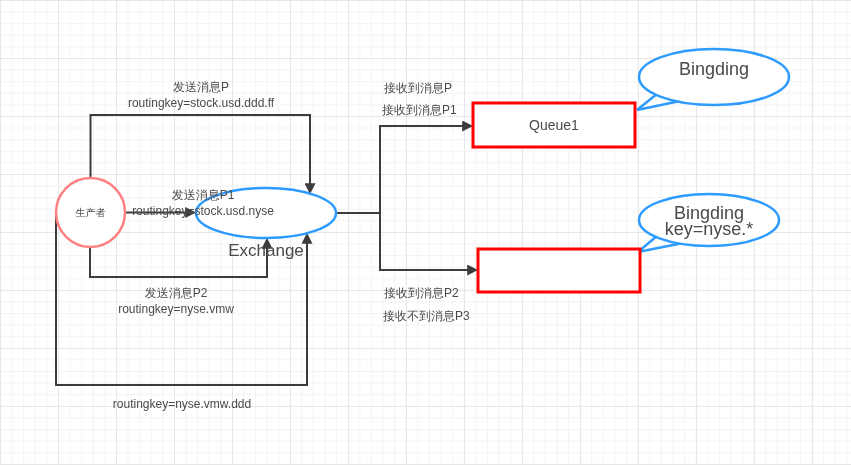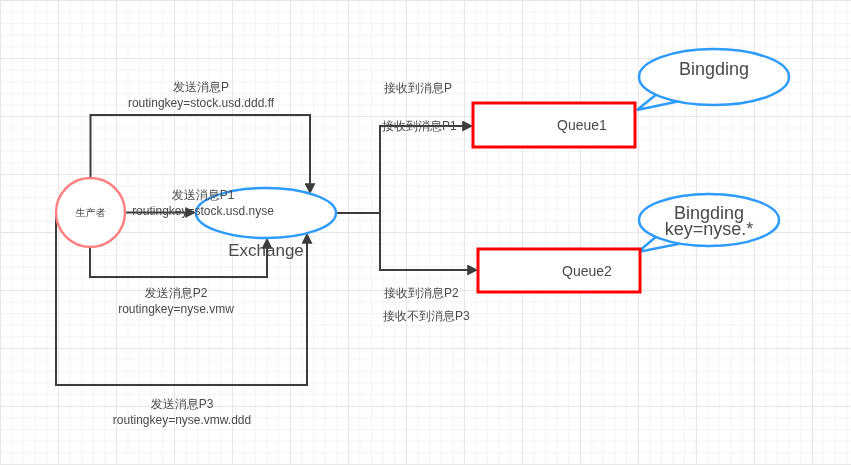--- a/index.html
+++ b/index.html
@@ -24,21 +24,21 @@
   .arrowhead{fill:var(--line);}
   .producer{fill:var(--shape_fill);stroke:var(--producer_border);stroke-width:2.5;}
   .exchange{fill:var(--shape_fill);stroke:var(--exchange_border);stroke-width:2.5;}
   .queue{fill:var(--shape_fill);stroke:var(--queue_border);stroke-width:3;}
   .bubble{fill:var(--shape_fill);stroke:var(--bubble_border);stroke-width:2.5;}
   .lbl{position:absolute;color:var(--text);font-size:12px;line-height:16px;white-space:nowrap;}
   .lbl.center{transform:translateX(-50%);text-align:center;}
   .nodelbl{position:absolute;display:flex;align-items:center;justify-content:center;
            color:var(--text);white-space:nowrap;}
   .node-exchange-lbl{font-size:17px;}
-  .node-queue-lbl{font-size:14px;padding-left:28px;}
+  .node-queue-lbl{font-size:14px;}
   .node-producer-lbl{font-size:10px;}
   .bubblelbl{position:absolute;color:var(--text);font-size:18px;line-height:16px;
              text-align:center;}
 </style>
 </head>
 <body>
 
 <div id="canvas">
 
   <svg width="851" height="465" viewBox="0 0 851 465">
@@ -63,21 +63,20 @@
     <ellipse class="exchange" cx="266" cy="213" rx="70" ry="25"></ellipse>
     <rect class="queue" x="473" y="103" width="162" height="44"></rect>
     <rect class="queue" x="478" y="249" width="162" height="43"></rect>
     <ellipse class="bubble" cx="714" cy="77" rx="75" ry="28"></ellipse>
     <ellipse class="bubble" cx="709" cy="220" rx="70" ry="26"></ellipse>
   </svg>
 
   <div class="nodelbl node-producer-lbl" style="left:56px;top:178px;width:69px;height:69px;">生产者</div>
   <div class="nodelbl node-exchange-lbl" style="left:196px;top:188px;width:140px;height:50px;margin-top:38px;">Exchange</div>
   <div class="nodelbl node-queue-lbl" style="left:473px;top:103px;width:162px;height:44px;">Queue1</div>
-  <div class="nodelbl node-queue-lbl" style="left:478px;top:249px;width:162px;height:43px;">Queue2</div>
 
   <div class="bubblelbl" style="left:639px;top:61px;width:150px;">
     <div>Bingding</div>
   </div>
   <div class="bubblelbl" style="left:639px;top:205px;width:140px;">
     <div>Bingding</div>
     <div>key=nyse.*</div>
   </div>
 
   <div class="lbl center" style="left:201px;top:79px;">
@@ -86,22 +85,21 @@
   </div>
   <div class="lbl center" style="left:203px;top:150px;margin-top:37px;">
     <div>发送消息P1</div>
     <div>routingkey=stock.usd.nyse</div>
   </div>
   <div class="lbl center" style="left:176px;top:285px;text-align:center;">
     <div>发送消息P2</div>
     <div>routingkey=nyse.vmw</div>
   </div>
   <div class="lbl center" style="left:182px;top:396px;">
-    <div>发送消息P3</div>
     <div>routingkey=nyse.vmw.ddd</div>
   </div>
 
   <div class="lbl" style="left:384px;top:80px;">接收到消息P</div>
-  <div class="lbl" style="left:382px;top:118px;">接收到消息P1</div>
+  <div class="lbl" style="left:382px;top:102px;">接收到消息P1</div>
   <div class="lbl" style="left:384px;top:285px;">接收到消息P2</div>
   <div class="lbl" style="left:383px;top:308px;">接收不到消息P3</div>
 
 </div>
 
 </body></html>

